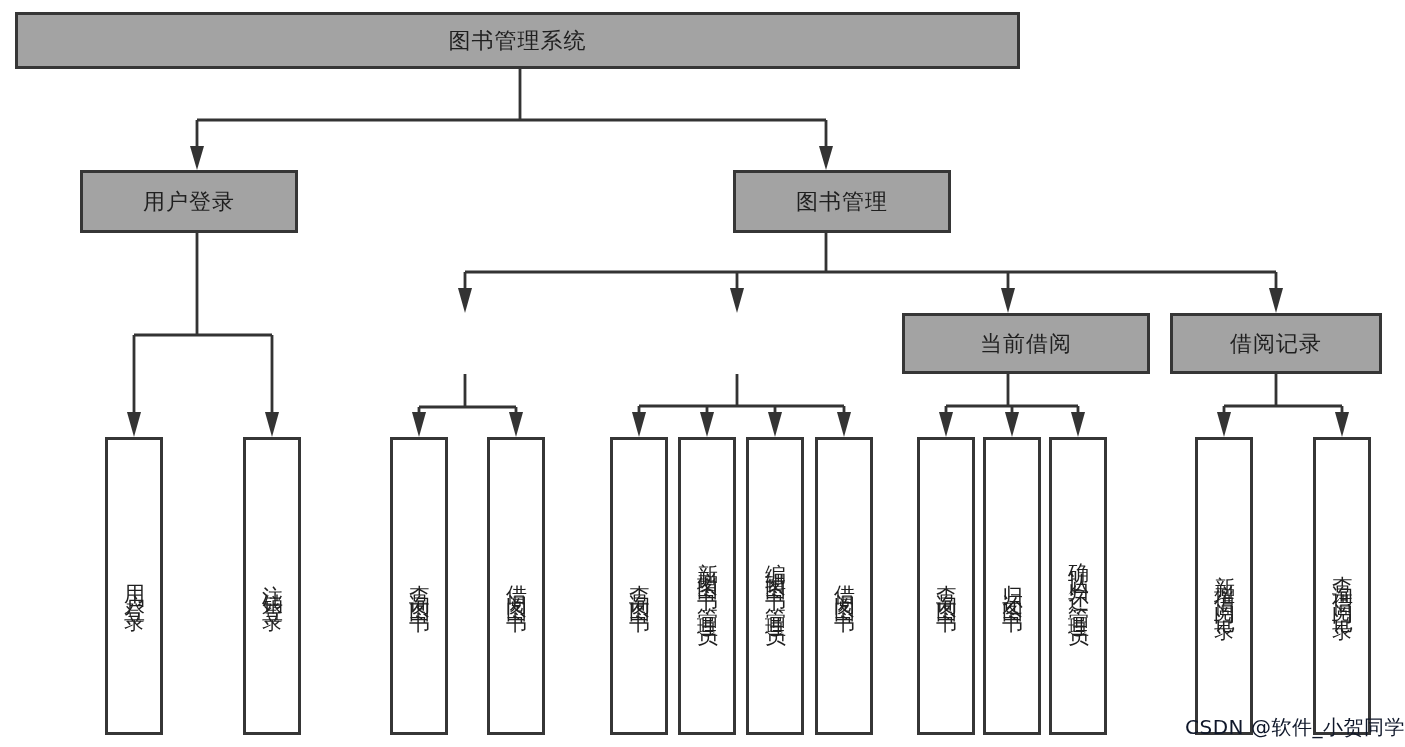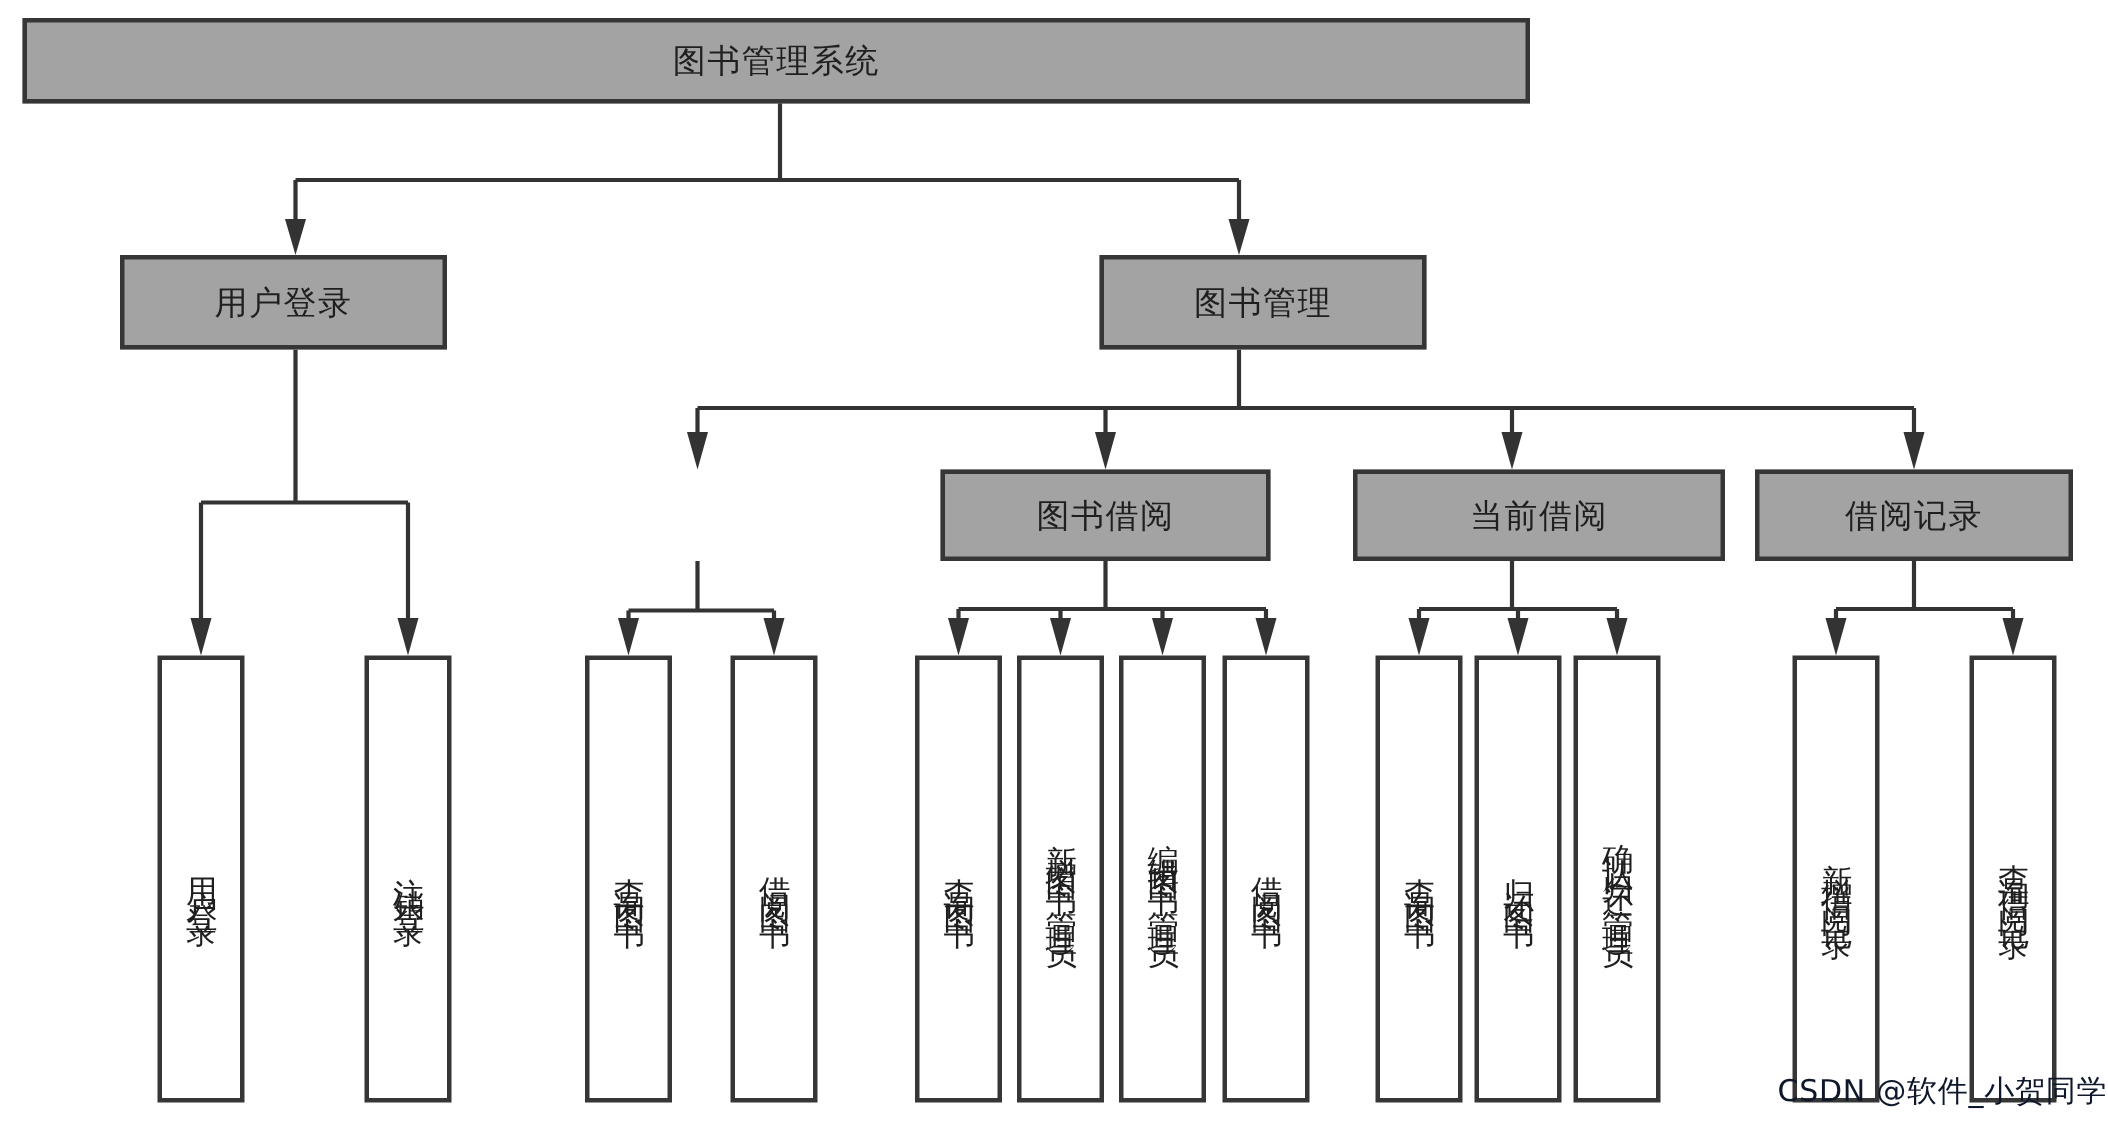--- a/index.html
+++ b/index.html
@@ -131,23 +131,20 @@
     <span>图书管理系统</span>
   </div>
 
   <div class="hbox l2-login">
     <span>用户登录</span>
   </div>
   <div class="hbox l2-mgmt">
     <span>图书管理</span>
   </div>
 
-  <div class="hbox l3 l3-borrow">
-    <span>图书借阅</span>
-  </div>
   <div class="hbox l3 l3-current">
     <span>当前借阅</span>
   </div>
   <div class="hbox l3 l3-records">
     <span>借阅记录</span>
   </div>
 
   <div class="vbox leaf-1">
     <span class="vtext">用户登录</span>
   </div>

